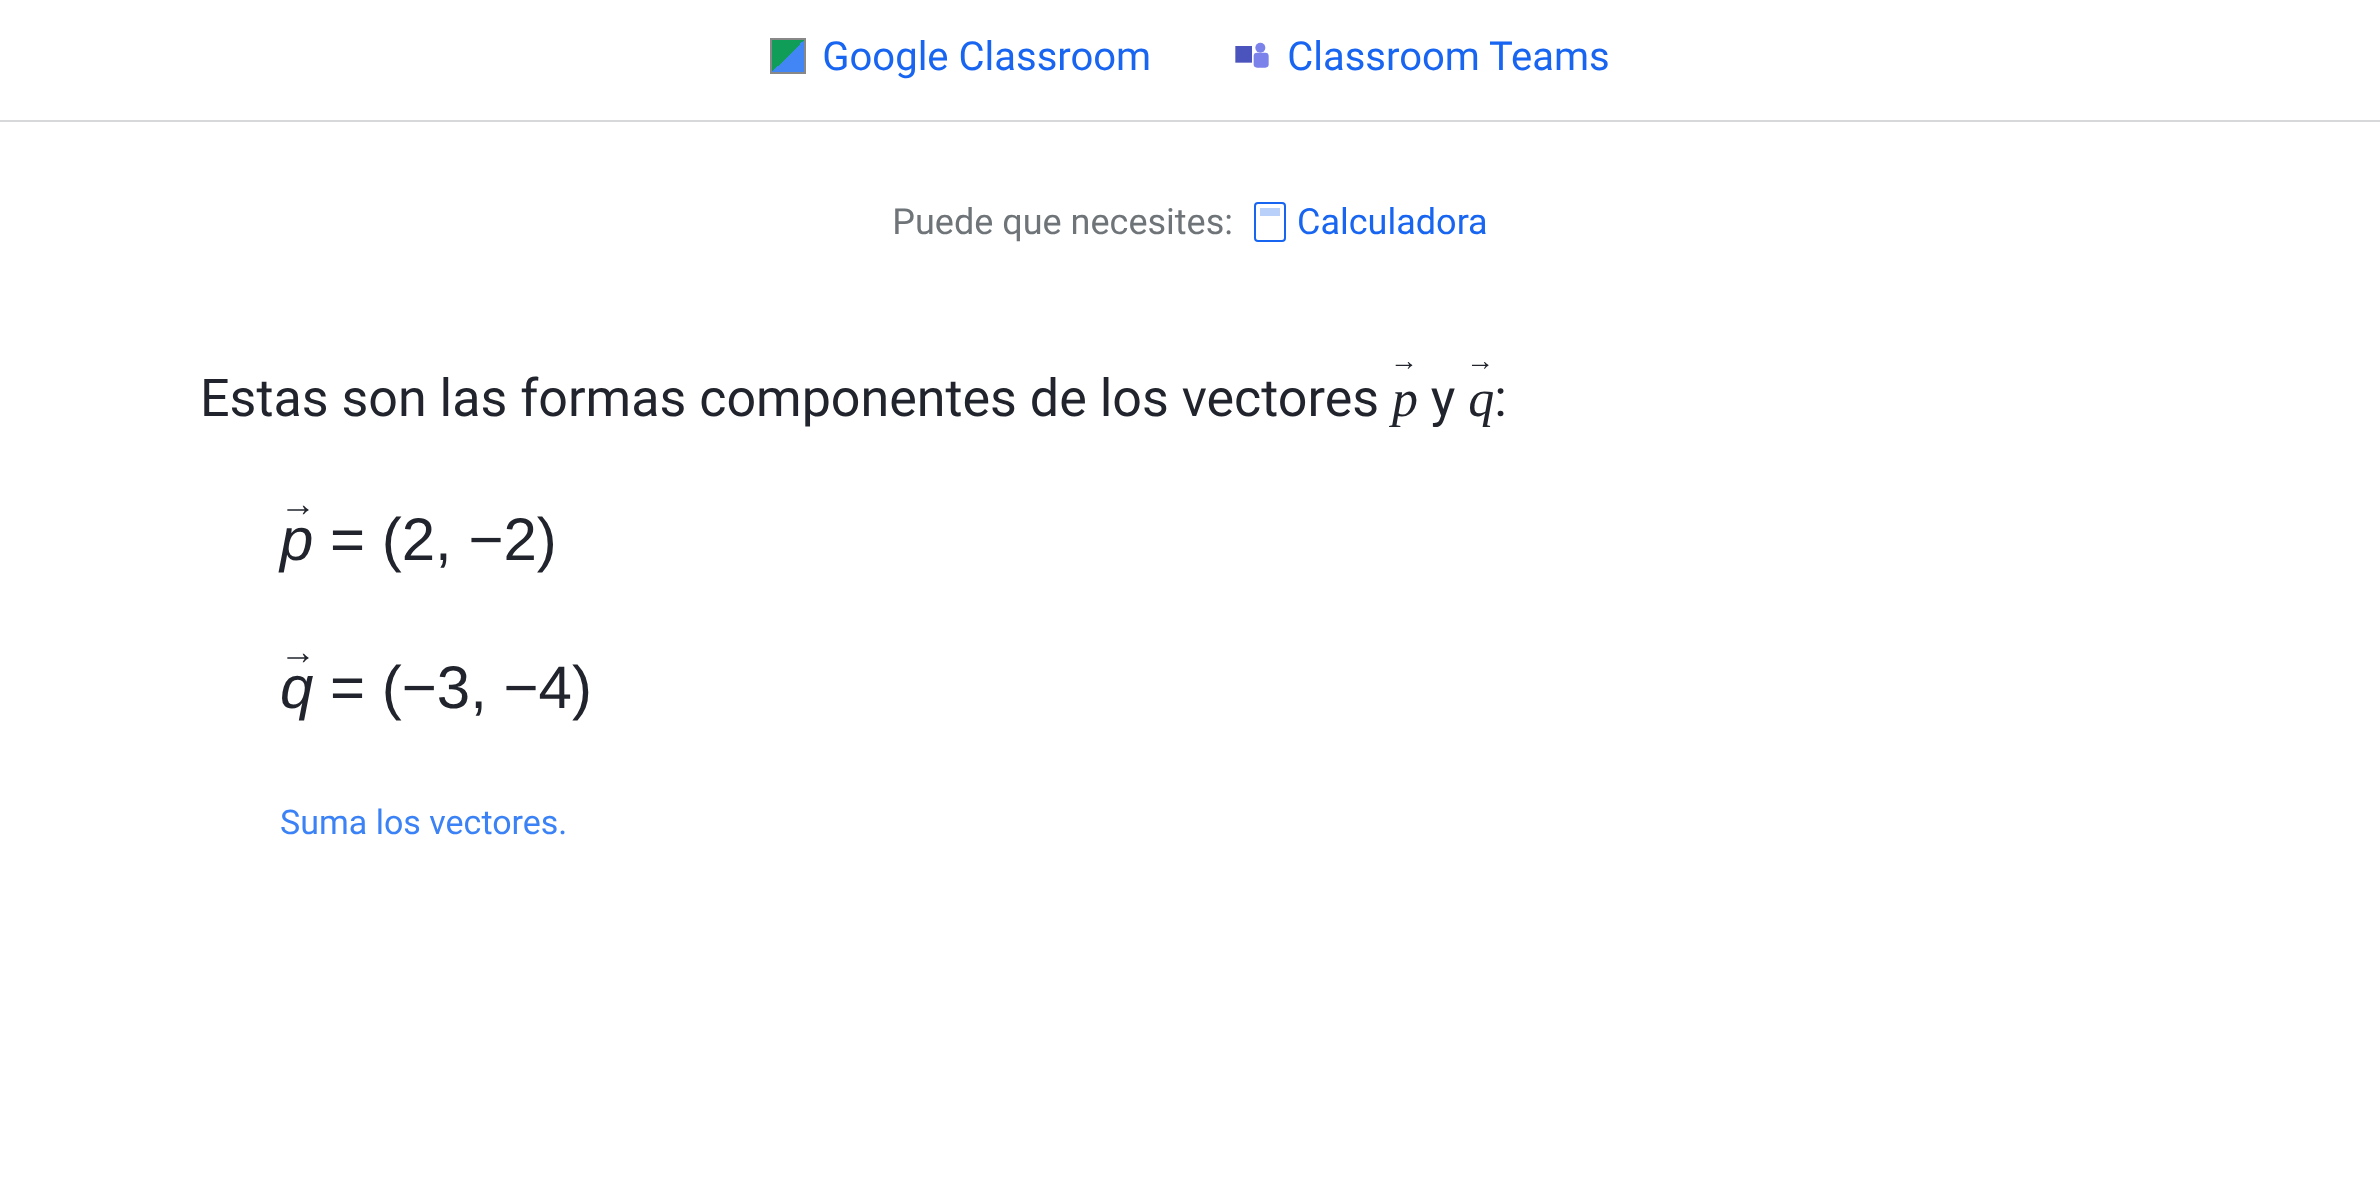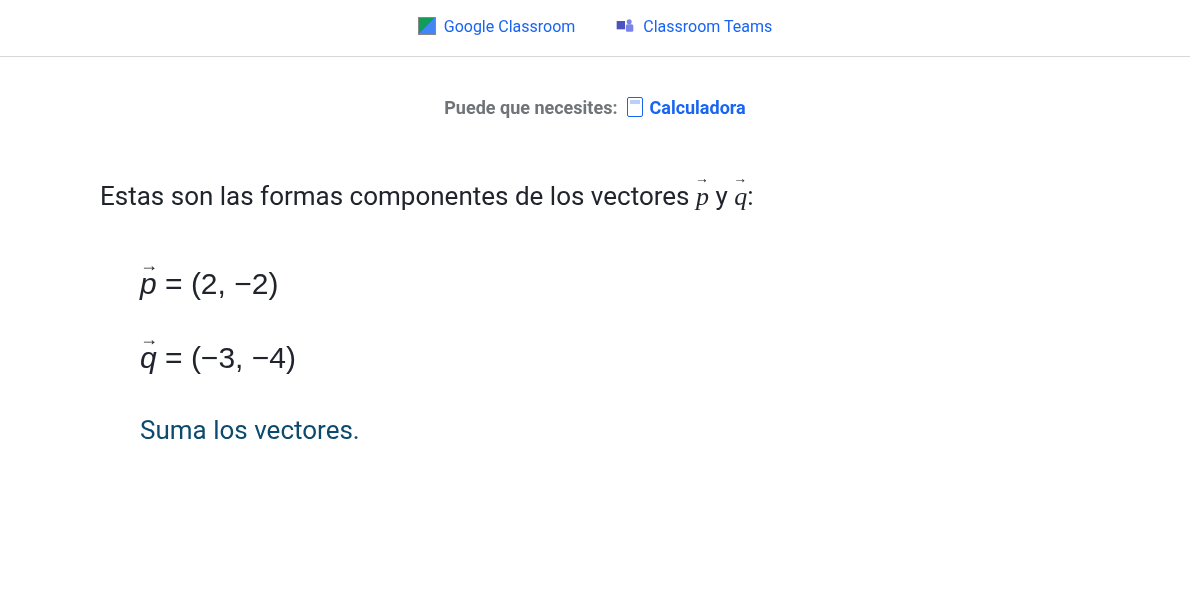--- a/index.html
+++ b/index.html
@@ -25,21 +25,21 @@
       align-items: center;
       gap: 40px;
       padding: 16px 0 20px 0;
       border-bottom: 1px solid #d6d8da;
     }
     .header-link {
       display: flex;
       align-items: center;
       gap: 8px;
       color: #1865f2;
-      font-size: 16px;
+      font-size: 20px;
       text-decoration: none;
       cursor: pointer;
     }
     .gc-icon {
       width: 18px;
       height: 18px;
       background: linear-gradient(135deg, #0f9d58 50%, #4285f4 50%);
       border: 1px solid #888;
       display: inline-block;
     }
@@ -54,21 +54,20 @@
       height: 100%;
     }
     .tools-row {
       display: flex;
       justify-content: center;
       align-items: center;
       gap: 10px;
       padding: 40px 0 30px 0;
       color: #6e7478;
       font-size: 18px;
-      font-weight: bold;
     }
     .calc-link {
       color: #1865f2;
       display: flex;
       gap: 6px;
     }
     .calc-icon {
       width: 16px;
       height: 20px;
       border: 1.5px solid #1865f2;
@@ -84,21 +83,21 @@
       height: 4px;
       background: #1865f2;
       opacity: 0.3;
     }
     .content {
       padding: 30px 100px 0 100px;
     }
     .problem-text {
       font-size: 26px;
       color: #21242c;
-      margin-bottom: 52px;
+      margin-bottom: 36px;
       line-height: 1.4;
     }
     .math-line {
       font-size: 30px;
       color: #21242c;
       margin-bottom: 40px;
       font-family: Liberation Sans, sans-serif;
       padding-left: 40px;
     }
     .vec {
@@ -122,22 +121,22 @@
     }
     .vec-small::after {
       content: "\2192";
       position: absolute;
       top: -10px;
       left: -1px;
       font-size: 14px;
       font-style: normal;
     }
     .instruction {
-      font-size: 26px;
-      color: #0c4a6e;
+      font-size: 17px;
+      color: #3b82f6;
       padding-left: 40px;
     }
   </style>
 </head>
 <body>
 
 <div class="page">
 
   <div class="header-links">
     <a class="header-link">

